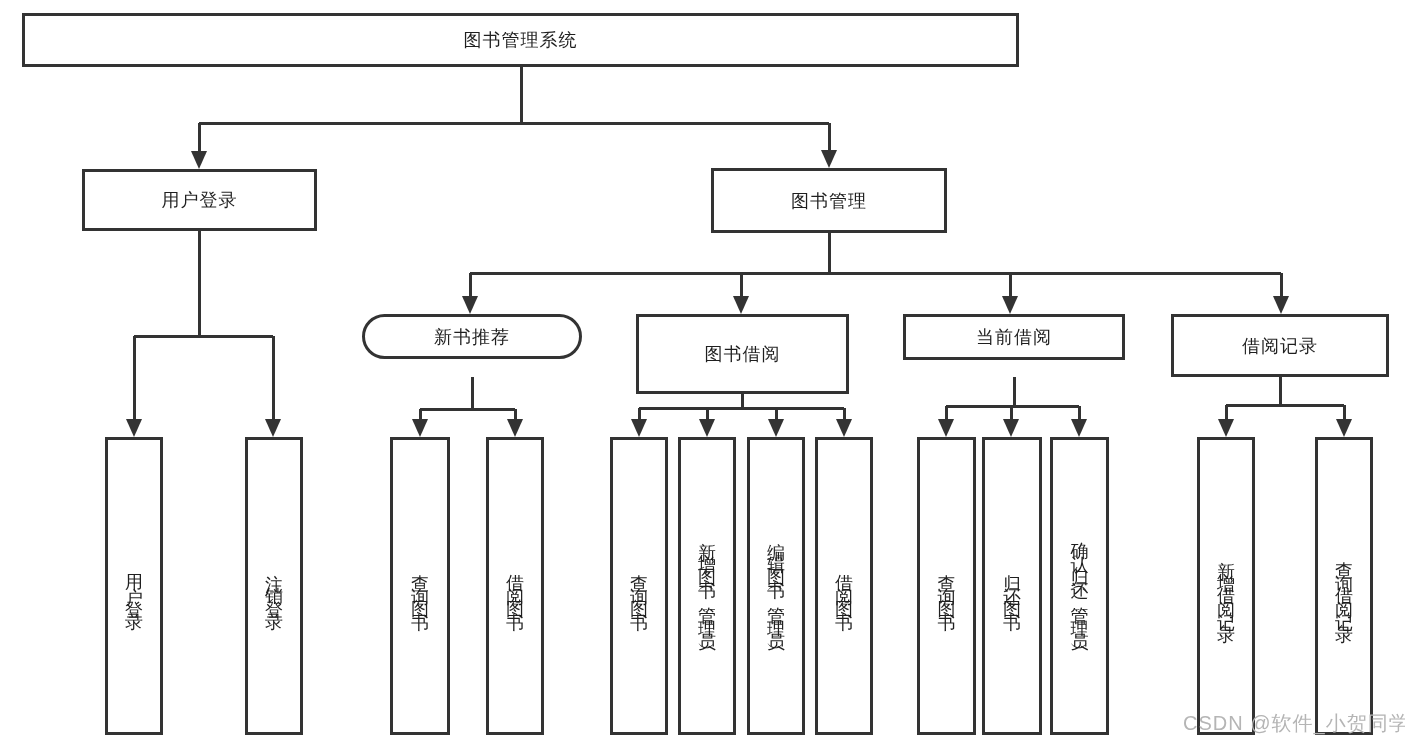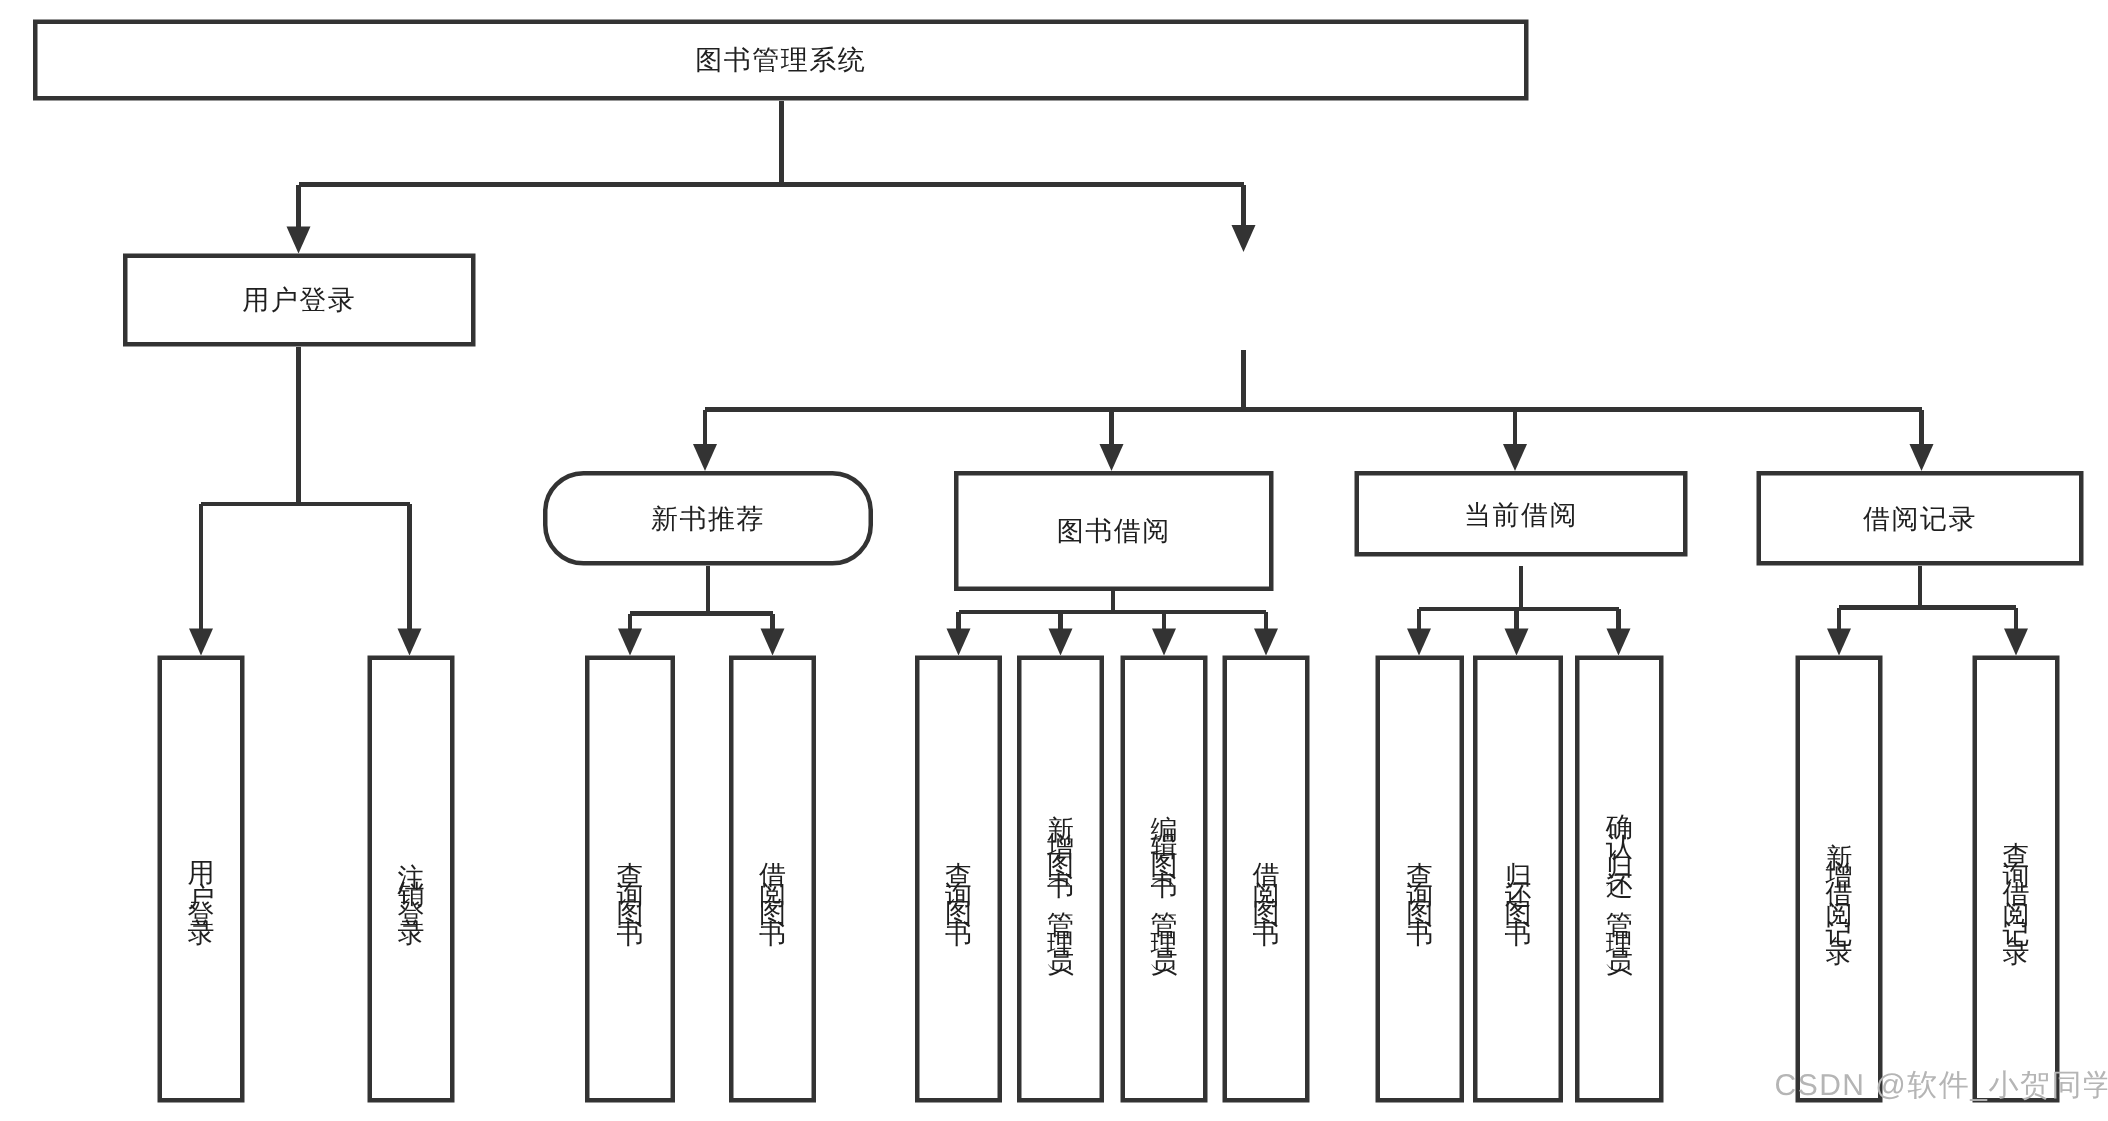--- a/index.html
+++ b/index.html
@@ -127,28 +127,31 @@
     </g>
   </svg>
 
   <div class="node" style="left:22px; top:13px; width:997px; height:54px;">
     <span class="hlabel">图书管理系统</span>
   </div>
 
   <div class="node" style="left:82px; top:169px; width:235px; height:62px;">
     <span class="hlabel">用户登录</span>
   </div>
-
-  <div class="node" style="left:362px; top:314px; width:220px; height:63px;border-radius:27px;">
+  <div class="node" style="left:711px; top:168px; width:236px; height:65px;">
+    <span class="hlabel">图书管理</span>
+  </div>
+
+  <div class="node" style="left:362px; top:314px; width:220px; height:45px;border-radius:27px;">
     <span class="hlabel">新书推荐</span>
   </div>
   <div class="node" style="left:636px; top:314px; width:213px; height:80px;">
     <span class="hlabel">图书借阅</span>
   </div>
-  <div class="node" style="left:903px; top:314px; width:222px; height:57px;">
+  <div class="node" style="left:903px; top:314px; width:222px; height:46px;">
     <span class="hlabel">当前借阅</span>
   </div>
   <div class="node" style="left:1171px; top:314px; width:218px; height:63px;text-align:center;">
     <span class="hlabel">借阅记录</span>
   </div>
 
   <div class="node" style="left:105px; top:437px; width:58px; height:298px;">
     <span class="vlabel">用户登录</span>
   </div>
   <div class="node" style="left:245px; top:437px; width:58px; height:298px;">

